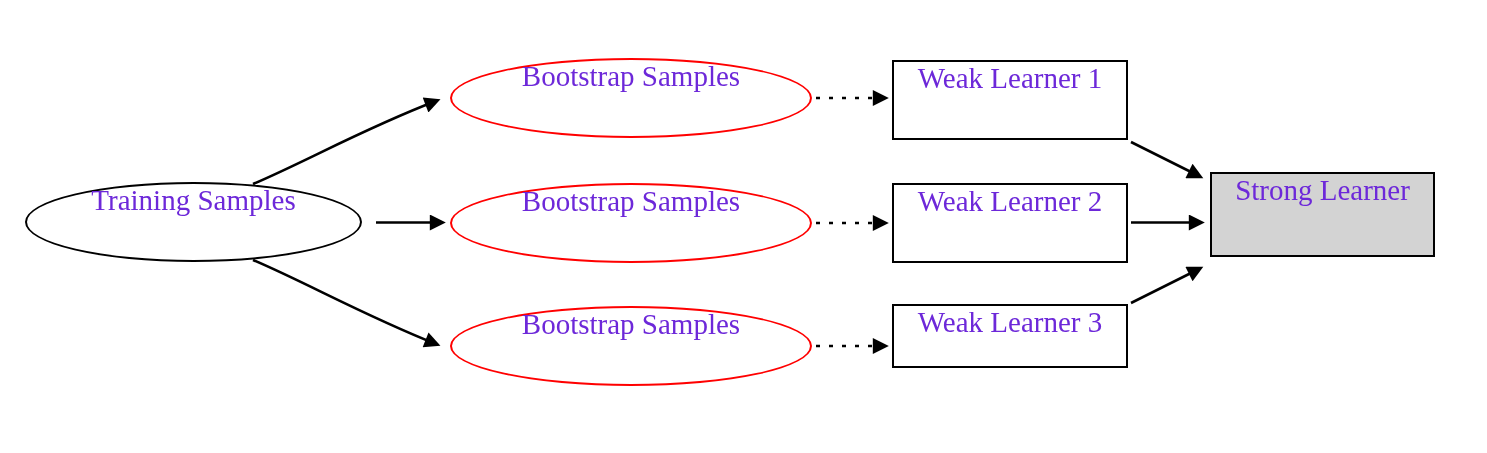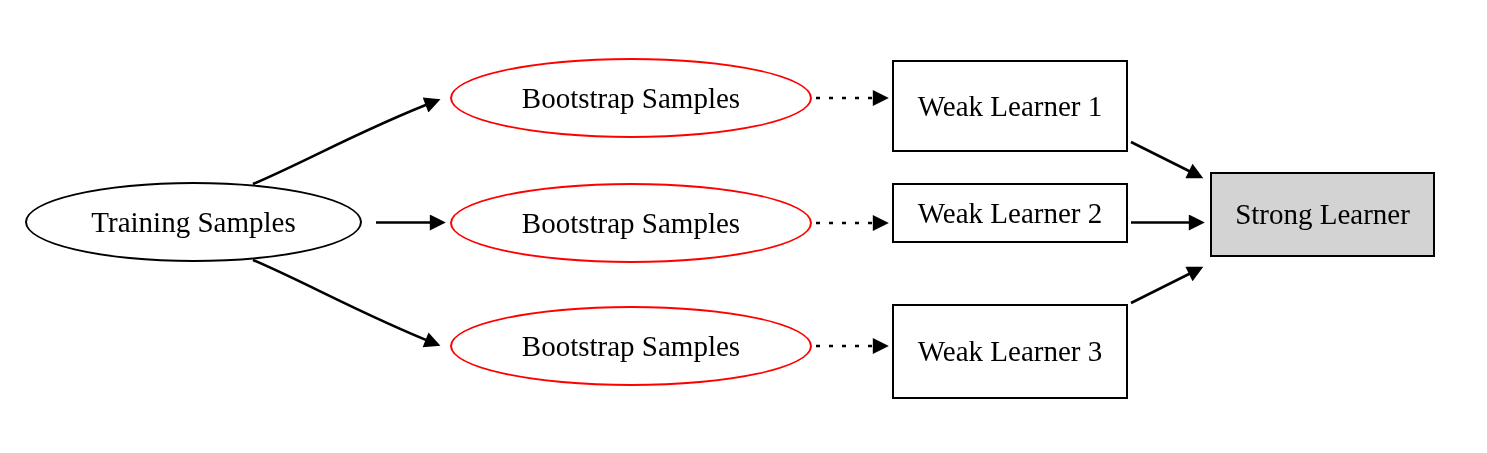--- a/index.html
+++ b/index.html
@@ -11,25 +11,24 @@
     position: relative;
     width: 1487px;
     height: 453px;
     background: #ffffff;
     font-family: "Liberation Serif", "DejaVu Serif", serif;
     overflow: hidden;
   }
   .node {
     position: absolute;
     display: flex;
-    align-items: center;
     justify-content: center;
     box-sizing: border-box;
     background: #ffffff;
-    color: #000000;
+    color: #6d28d9;
     font-size: 29px;
     white-space: nowrap;
     z-index: 1;
   }
   .ellipse {
     border: 2.5px solid #000000;
     border-radius: 50%;
   }
   .ellipse.red {
     border-color: #ff0000;
@@ -38,23 +37,23 @@
     border: 2.8px solid #000000;
   }
   .box.strong {
     background: #d3d3d3;
   }
   
   #node-training   { left: 25px;   top: 182px; width: 337px; height: 80px; }
   #node-bootstrap1 { left: 450px;  top: 58px;  width: 362px; height: 80px; }
   #node-bootstrap2 { left: 450px;  top: 183px; width: 362px; height: 80px; }
   #node-bootstrap3 { left: 450px;  top: 306px; width: 362px; height: 80px; }
-  #node-weak1      { left: 892px;  top: 60px;  width: 236px; height: 92px; }
-  #node-weak2      { left: 892px;  top: 183px; width: 236px; height: 60px; }
-  #node-weak3      { left: 892px;  top: 304px; width: 236px; height: 95px; }
+  #node-weak1      { left: 892px;  top: 60px;  width: 236px; height: 80px; }
+  #node-weak2      { left: 892px;  top: 183px; width: 236px; height: 80px; }
+  #node-weak3      { left: 892px;  top: 304px; width: 236px; height: 64px; }
   #node-strong     { left: 1210px; top: 172px; width: 225px; height: 85px; }
 
   #edges-svg {
     position: absolute;
     left: 0;
     top: 0;
     width: 1487px;
     height: 453px;
     z-index: 2;
     pointer-events: none;

